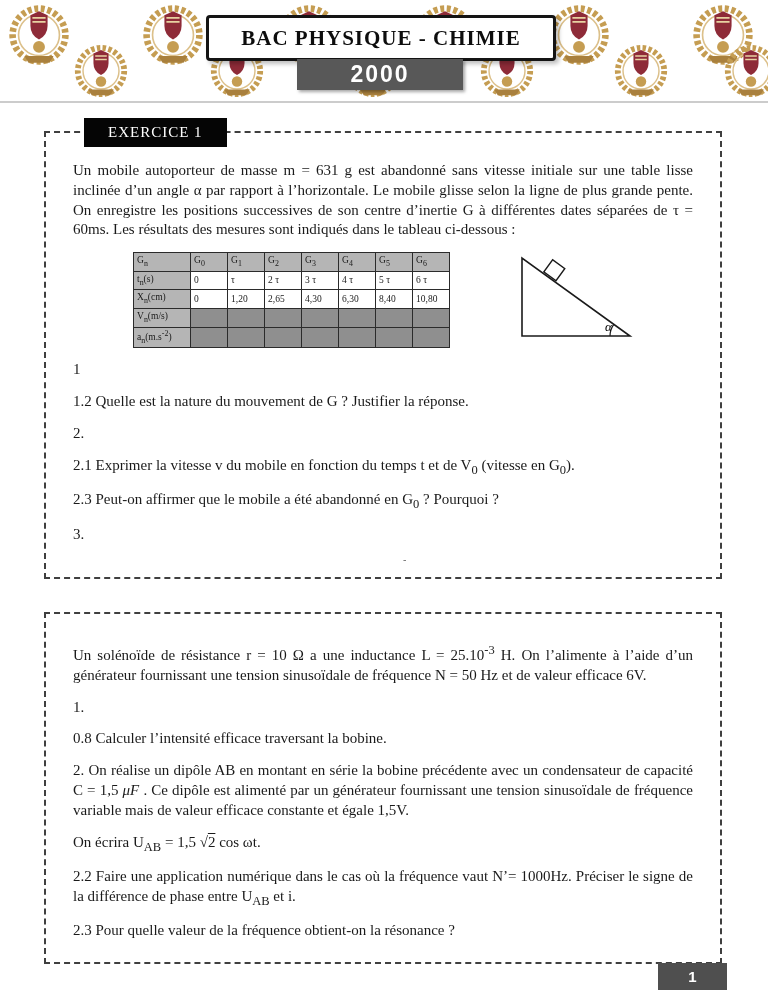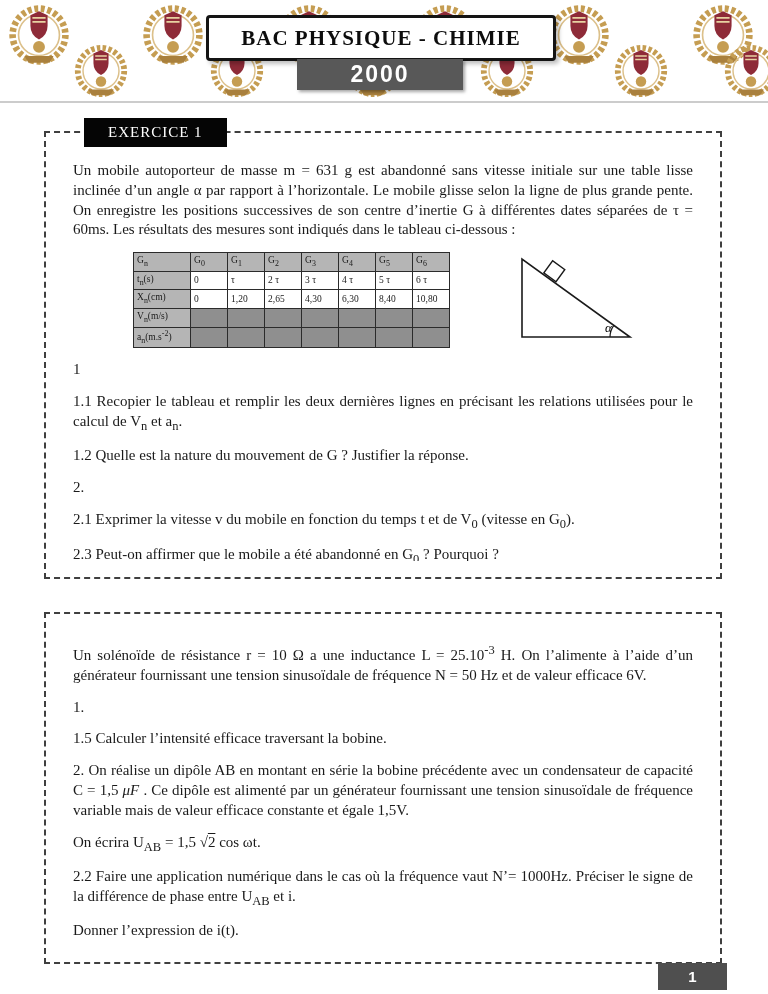--- a/index.html
+++ b/index.html
@@ -29,21 +29,21 @@
   .ex-label{
     position:absolute;top:-15px;left:18px;background:#050505;color:#ffffff;
     padding:6px 24px;font-weight:normal;font-size:15px;letter-spacing:1px;
     font-family:"Liberation Serif", serif;
     margin-left:20px;
   }
   .ex-body{padding:16px 15px 0 15px;font-size:15px;line-height:1.32;text-align:justify;overflow:hidden;height:calc(100% - 16px);box-sizing:border-box;}
   .ex-body p{margin:12px;}
   .ovl{text-decoration:overline;}
   
-  .tbl-diagram{display:flex;align-items:flex-end;margin:7px 0 7px 36px;gap:58px;padding-left:36px;}
+  .tbl-diagram{display:flex;align-items:flex-start;margin:7px 0 7px 36px;gap:58px;padding-left:36px;}
   table.data-table{border-collapse:collapse;}
   table.data-table td{
     border:1px solid #2b2b2b;font-size:9.5px;line-height:1.1;padding:2px 3px;height:13px;
     font-family:"Liberation Serif", serif;text-align:left;vertical-align:middle;white-space:nowrap;
   }
   table.data-table td:first-child{width:50px;}
   table.data-table td:not(:first-child){min-width:30px;}
   td.hd{background:#b5b5b5;}
   td.fill{background:#8f8f8f;}
   .incline-wrap{margin-top:2px;}
@@ -182,40 +182,38 @@
         <svg width="128" height="88" viewBox="0 0 128 88">
           <polygon points="14,4 14,82 122,82" fill="#ffffff" stroke="#1a1a1a" stroke-width="1.6"></polygon>
           <rect x="38.8" y="8.7" width="15" height="15" fill="#ffffff" stroke="#1a1a1a" stroke-width="1.4" transform="rotate(36 46.3 16.2)"></rect>
           <path d="M102,82 A20,20 0 0 1 105.8,70.3" fill="none" stroke="#1a1a1a" stroke-width="1.2"></path>
           <text x="97" y="77" font-size="13" font-style="italic" font-family="Liberation Serif, serif">α</text>
         </svg>
       </div>
     </div>
 
     <p>1</p>
-    <p>1.1 Recopier le tableau et remplir les deux dernières lignes en précisant les relations utilisées pour le calcul de V<sub>n</sub> et a<sub>n</sub>.</p>
     <p>1.2 Quelle est la nature du mouvement de G ? Justifier la réponse.</p>
     <p>2.</p>
     <p>2.1 Exprimer la vitesse v du mobile en fonction du temps t et de V<sub>0</sub> (vitesse en G<sub>0</sub>).</p>
     <p>2.3 Peut-on affirmer que le mobile a été abandonné en G<sub>0</sub> ? Pourquoi ?</p>
     <p>3.</p>
     <p>3.1 Exprimer littéralement l’accélération a du palet en fonction de g et α.</p>
 
   </div>
 </div>
 
 <div class="exercise ex2">
   <div class="ex-body">
     <p>Un solénoïde de résistance r = 10 Ω a une inductance L = 25.10<sup>-3</sup> H. On l’alimente à l’aide d’un générateur fournissant une tension sinusoïdale de fréquence N = 50 Hz et de valeur efficace 6V.</p>
     <p>1.</p>
-    <p>1.5 Calculer l’intensité efficace traversant la bobine.</p>
+    <p>0.8 Calculer l’intensité efficace traversant la bobine.</p>
     <p>2. On réalise un dipôle AB en montant en série la bobine précédente avec un condensateur de capacité C = 1,5 <i>μF</i> . Ce dipôle est alimenté par un générateur fournissant une tension sinusoïdale de fréquence variable mais de valeur efficace constante et égale 1,5V.</p>
     <p>On écrira U<sub>AB</sub> = 1,5 √<span class="ovl">2</span>  cos ωt.</p>
     <p>2.2 Faire une application numérique dans le cas où la fréquence vaut N’= 1000Hz. Préciser le signe de la différence de phase entre U<sub>AB</sub> et i.</p>
-    <p>Donner l’expression de i(t).</p>
     <p>2.3 Pour quelle valeur de la fréquence obtient-on la résonance ?</p>
 
   </div>
 </div>
 
 <div class="page-num-box">
   <span>1</span>
 </div>
 
 </body></html>

